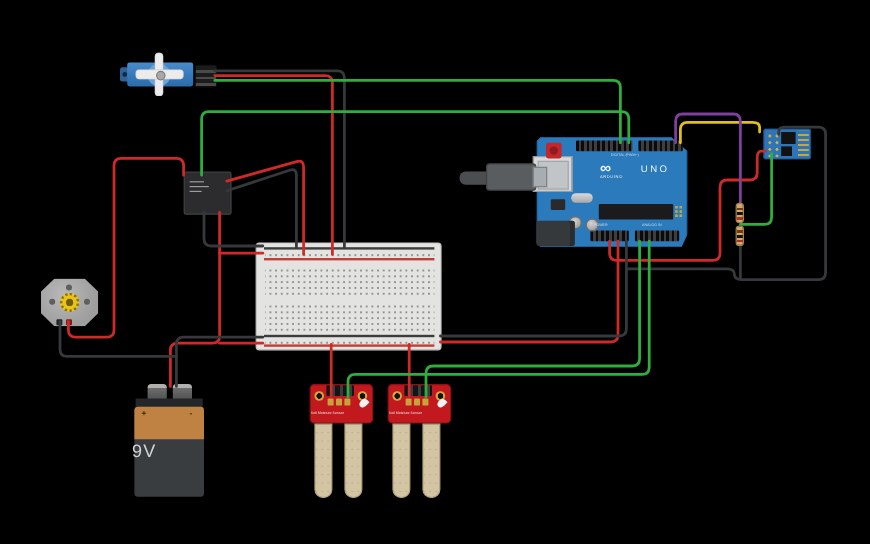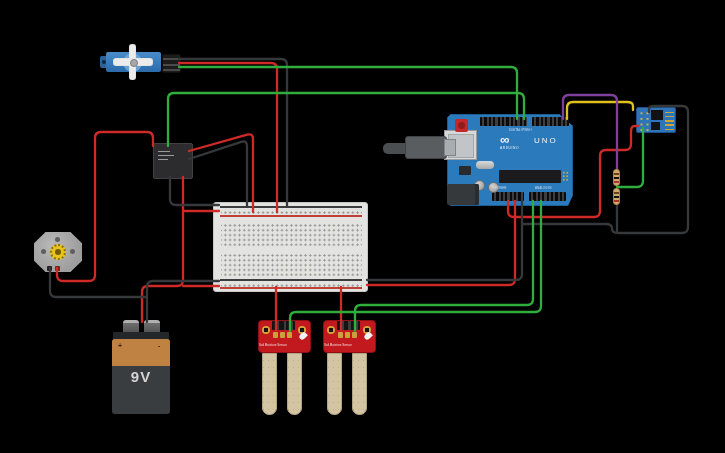--- a/index.html
+++ b/index.html
@@ -30,21 +30,21 @@
   .motor-gear-center{left:21px;top:17px;width:6px;height:6px;background:#6e5c06;border-radius:50%;}
   .motor-dot{width:5px;height:5px;background:#5f5f5f;border-radius:50%;}
   .motor-term{width:5px;height:5px;border-radius:1px;}
   
   #battery{left:110px;top:320px;width:62px;height:96px;z-index:2;}
   .bat-term{top:0;width:16px;height:14px;background:linear-gradient(180deg,#b0b0b0 0 3px,#6e6e6e 3px,#4f4f4f);border-radius:3px 3px 0 0;}
   .bat-plate{left:3px;top:12px;width:56px;height:9px;background:#24272a;border-radius:1px;}
   .bat-body{left:2px;top:19px;width:58px;height:75px;background:#3a3d3f;border-radius:3px;}
   .bat-band{left:2px;top:19px;width:58px;height:27px;background:#c08243;border-radius:3px 3px 0 0;}
   .bat-sign{font-size:7px;color:#3a2a12;font-weight:bold;}
-  .bat-label{left:0;top:48px;width:62px;text-align:center;font-size:15px;font-weight:bold;color:#d4d4d4;letter-spacing:1px;}
+  .bat-label{left:0;top:48px;width:62px;font-size:15px;font-weight:normal;color:#d4d4d4;letter-spacing:1px;}
   
   #breadboard{left:213px;top:202px;width:155px;height:90px;background:#e3e3e1;border:1px solid #c7c7c5;border-radius:3px;z-index:2;box-sizing:border-box;}
   .bb-line{left:6px;width:142px;height:1.6px;}
   .bb-line.dark{background:#3c3c3c;}
   .bb-line.red{background:#c04038;}
   .bb-dots{left:7px;width:141px;background-image:radial-gradient(circle,#94948f 0.9px,transparent 1.2px);background-size:4.72px 4.85px;background-position:2px 1px;}
   
   .sensor{width:56px;height:100px;z-index:2;}
   .sensor-board{left:1px;top:3px;width:53px;height:33px;background:#c2191f;border:1px solid #8e1015;border-radius:4px;box-sizing:border-box;}
   .sensor-hole{top:9px;width:8px;height:8px;border-radius:50%;background:radial-gradient(circle,#141414 38%,#d5a53c 44%);}

